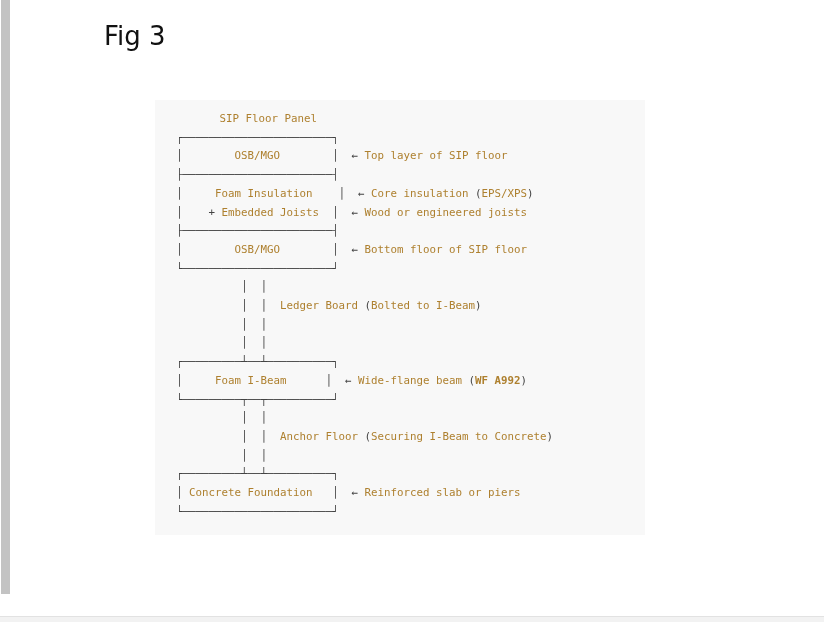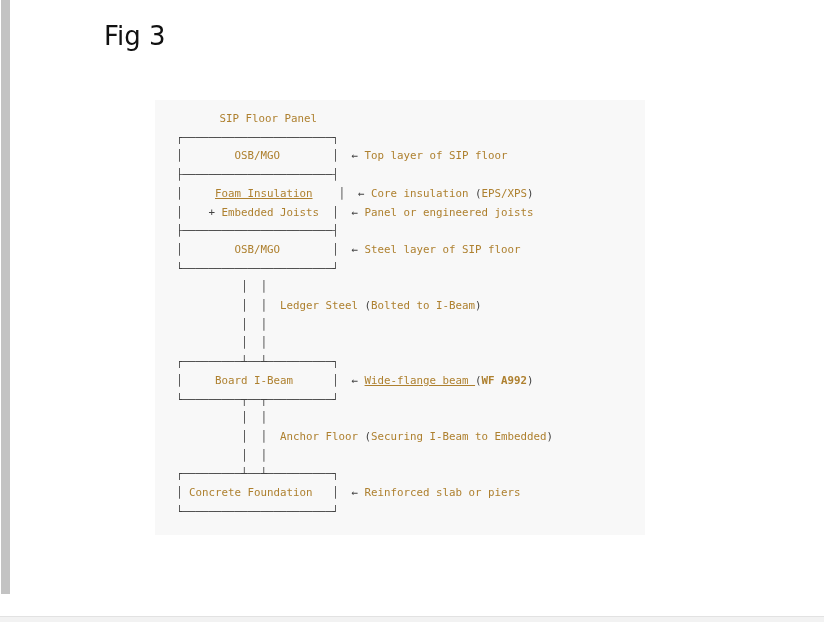--- a/index.html
+++ b/index.html
@@ -44,34 +44,34 @@
 
 <div class="scrollbar-left"></div>
 
 <div class="fig-label">Fig 3</div>
 
 <div class="panel" style="background: rgb(248, 248, 248);">
   <pre class="ascii"><span style="color: rgb(67, 67, 67);">   </span><span style="color: rgb(174, 128, 47); margin-left: 24px;">SIP Floor Panel</span>
 <span style="color: rgb(67, 67, 67);">┌───────────────────────┐</span>
 <span style="color: rgb(67, 67, 67);">│        </span><span style="color: rgb(174, 128, 47);">OSB/MGO</span><span style="color: rgb(67, 67, 67);">        │  ← </span><span style="color: rgb(174, 128, 47);">Top layer of SIP floor</span>
 <span style="color: rgb(67, 67, 67);">├───────────────────────┤</span>
-<span style="color: rgb(67, 67, 67);">│     </span><span style="color: rgb(174, 128, 47); text-decoration: underline;">Foam Insulation</span><span style="color: rgb(67, 67, 67);">    │  ← </span><span style="color: rgb(174, 128, 47); text-align: center;">Core insulation </span><span style="color: rgb(67, 67, 67);">(</span><span style="color: rgb(174, 128, 47);">EPS/XPS</span><span style="color: rgb(67, 67, 67);">)</span>
-<span style="color: rgb(67, 67, 67);">│    + </span><span style="color: rgb(174, 128, 47);">Embedded Joists</span><span style="color: rgb(67, 67, 67);">  │  ← </span><span style="color: rgb(174, 128, 47);">Panel or engineered joists</span>
+<span style="color: rgb(67, 67, 67);">│     </span><span style="color: rgb(174, 128, 47);">Foam Insulation</span><span style="color: rgb(67, 67, 67);">    │  ← </span><span style="color: rgb(174, 128, 47); text-align: center;">Core insulation </span><span style="color: rgb(67, 67, 67);">(</span><span style="color: rgb(174, 128, 47);">EPS/XPS</span><span style="color: rgb(67, 67, 67);">)</span>
+<span style="color: rgb(67, 67, 67);">│    + </span><span style="color: rgb(174, 128, 47);">Embedded Joists</span><span style="color: rgb(67, 67, 67);">  │  ← </span><span style="color: rgb(174, 128, 47);">Wood or engineered joists</span>
 <span style="color: rgb(67, 67, 67);">├───────────────────────┤</span>
-<span style="color: rgb(67, 67, 67);">│        </span><span style="color: rgb(174, 128, 47);">OSB/MGO</span><span style="color: rgb(67, 67, 67);">        │  ← </span><span style="color: rgb(174, 128, 47);">Steel layer of SIP floor</span>
+<span style="color: rgb(67, 67, 67);">│        </span><span style="color: rgb(174, 128, 47);">OSB/MGO</span><span style="color: rgb(67, 67, 67);">        │  ← </span><span style="color: rgb(174, 128, 47);">Bottom floor of SIP floor</span>
 <span style="color: rgb(67, 67, 67);">└───────────────────────┘</span>
 <span style="color: rgb(67, 67, 67);">          │  │</span>
-<span style="color: rgb(67, 67, 67);">          │  │  </span><span style="color: rgb(174, 128, 47);">Ledger Steel </span><span style="color: rgb(67, 67, 67);">(</span><span style="color: rgb(174, 128, 47);">Bolted to I-Beam</span><span style="color: rgb(67, 67, 67);">)</span>
+<span style="color: rgb(67, 67, 67);">          │  │  </span><span style="color: rgb(174, 128, 47);">Ledger Board </span><span style="color: rgb(67, 67, 67);">(</span><span style="color: rgb(174, 128, 47);">Bolted to I-Beam</span><span style="color: rgb(67, 67, 67);">)</span>
 <span style="color: rgb(67, 67, 67);">          │  │</span>
 <span style="color: rgb(67, 67, 67);">          │  │</span>
 <span style="color: rgb(67, 67, 67);">┌─────────┴──┴──────────┐</span>
-<span style="color: rgb(67, 67, 67);">│     </span><span style="color: rgb(174, 128, 47);">Board I-Beam</span><span style="color: rgb(67, 67, 67);">      │  ← </span><span style="color: rgb(174, 128, 47); text-decoration: underline;">Wide-flange beam </span><span style="color: rgb(67, 67, 67);">(</span><span style="color: rgb(174, 128, 47); font-weight: bold;">WF A992</span><span style="color: rgb(67, 67, 67);">)</span>
+<span style="color: rgb(67, 67, 67);">│     </span><span style="color: rgb(174, 128, 47);">Foam I-Beam</span><span style="color: rgb(67, 67, 67);">      │  ← </span><span style="color: rgb(174, 128, 47);">Wide-flange beam </span><span style="color: rgb(67, 67, 67);">(</span><span style="color: rgb(174, 128, 47); font-weight: bold;">WF A992</span><span style="color: rgb(67, 67, 67);">)</span>
 <span style="color: rgb(67, 67, 67);">└─────────┬──┬──────────┘</span>
 <span style="color: rgb(67, 67, 67);">          │  │</span>
-<span style="color: rgb(67, 67, 67);">          │  │  </span><span style="color: rgb(174, 128, 47);">Anchor Floor </span><span style="color: rgb(67, 67, 67);">(</span><span style="color: rgb(174, 128, 47);">Securing I-Beam to Embedded</span><span style="color: rgb(67, 67, 67);">)</span>
+<span style="color: rgb(67, 67, 67);">          │  │  </span><span style="color: rgb(174, 128, 47);">Anchor Floor </span><span style="color: rgb(67, 67, 67);">(</span><span style="color: rgb(174, 128, 47);">Securing I-Beam to Concrete</span><span style="color: rgb(67, 67, 67);">)</span>
 <span style="color: rgb(67, 67, 67);">          │  │</span>
 <span style="color: rgb(67, 67, 67);">┌─────────┴──┴──────────┐</span>
 <span style="color: rgb(67, 67, 67);">│ </span><span style="color: rgb(174, 128, 47);">Concrete Foundation</span><span style="color: rgb(67, 67, 67);">   │  ← </span><span style="color: rgb(174, 128, 47);">Reinforced slab or piers</span>
 <span style="color: rgb(67, 67, 67);">└───────────────────────┘</span>
 </pre>
 </div>
 
 <div class="scrollbar-bottom"></div>
 
 </body></html>

